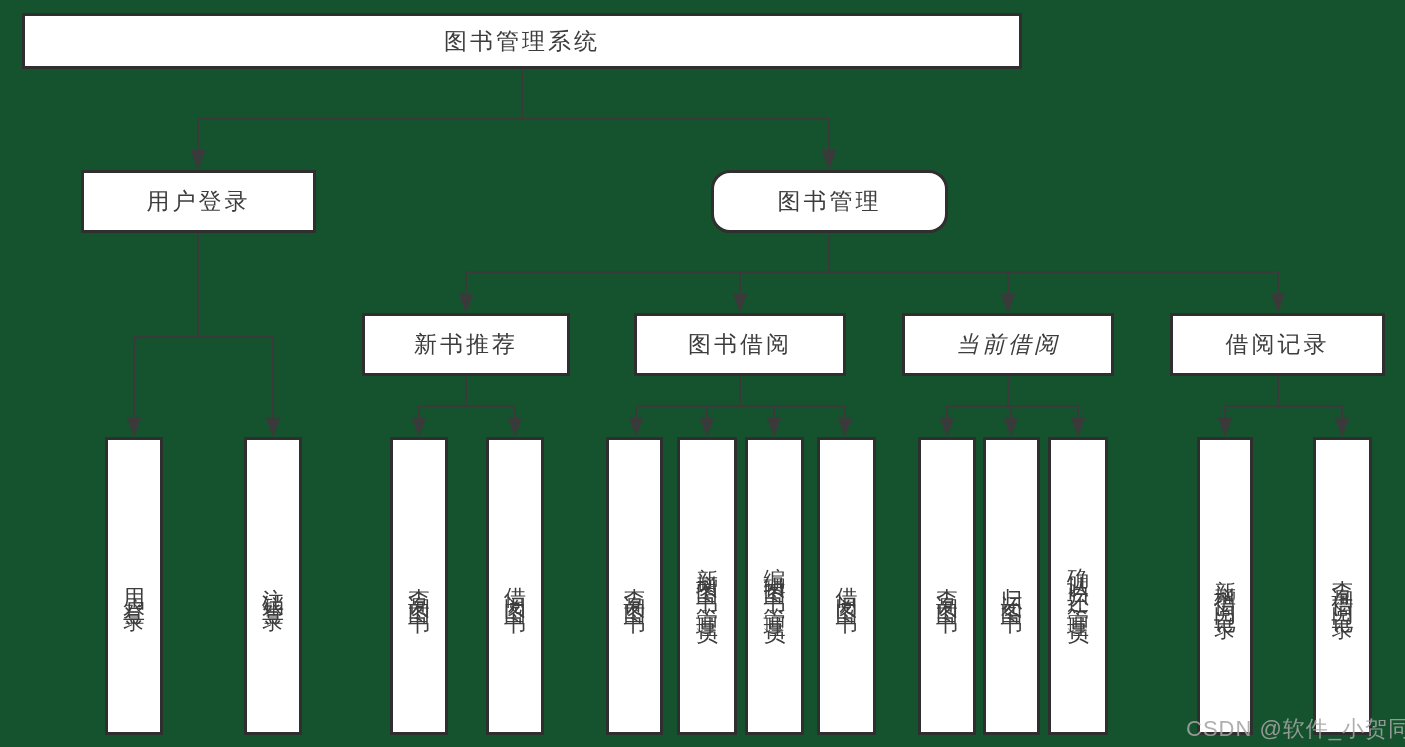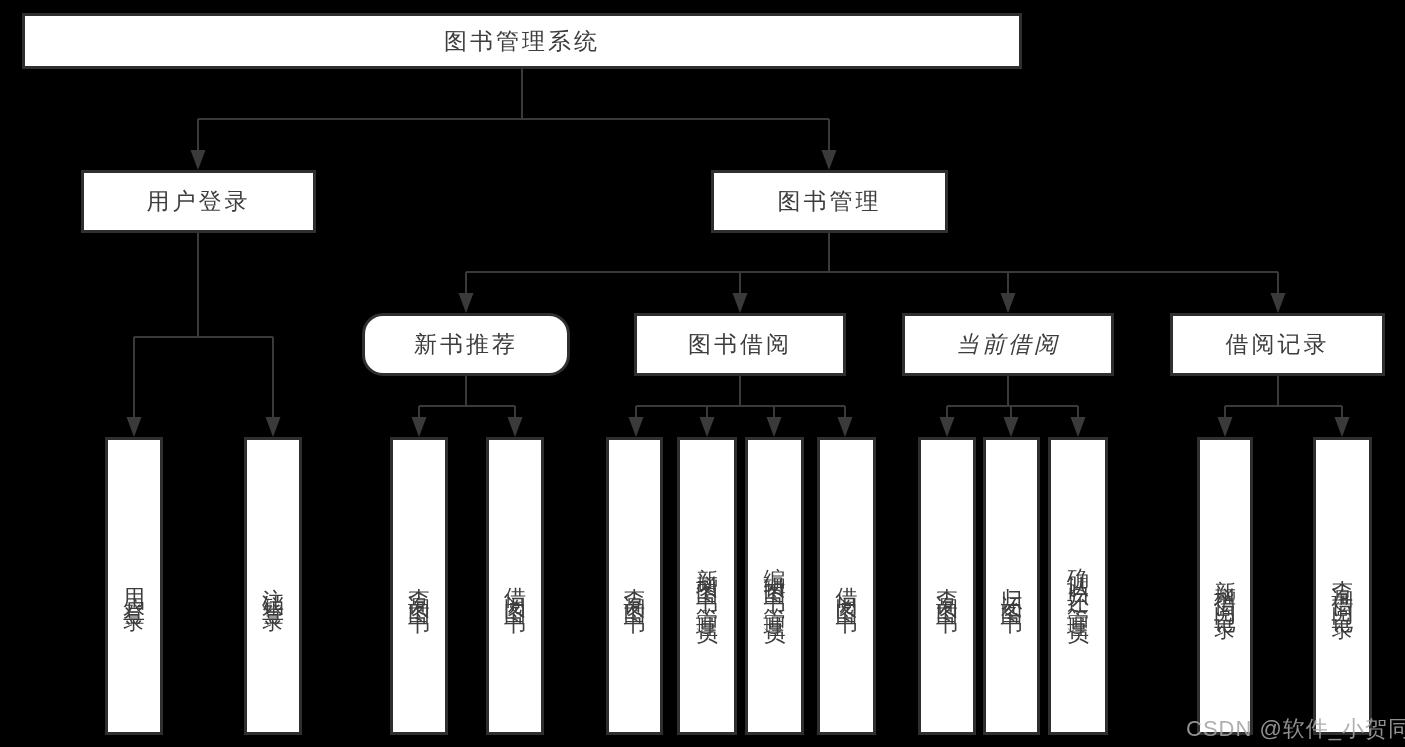--- a/index.html
+++ b/index.html
@@ -1,20 +1,20 @@
 <!DOCTYPE html>
 <html><head>
 <meta charset="utf-8">
 <style>
   html, body { margin: 0; padding: 0; background: #ffffff; }
   .stage {
     position: relative;
     width: 1405px;
     height: 747px;
-    background: #000000;
+    background: #14532d;
     font-family: "Liberation Sans", "DejaVu Sans", sans-serif;
     overflow: hidden;
   }
   .connectors {
     position: absolute;
     left: 0; top: 0;
     z-index: 1;
   }
   .connectors path { stroke: #3a3a3a; stroke-width: 2; fill: none; }
   .connectors polygon { fill: #3a3a3a; stroke: none; }
@@ -140,25 +140,25 @@
     </g>
   </svg>
 
   <div class="node hnode root-node">
     <span>图书管理系统</span>
   </div>
 
   <div class="node hnode l2-node" style="left:81px; width:235px;">
     <span>用户登录</span>
   </div>
-  <div class="node hnode l2-node" style="left:711px; width:237px;">
+  <div class="node hnode l2-node" style="left:711px; width:237px;border-radius:19px;">
     <span>图书管理</span>
   </div>
 
-  <div class="node hnode l3-node" style="left:362px; width:208px;border-radius:21px;">
+  <div class="node hnode l3-node" style="left:362px; width:208px;">
     <span>新书推荐</span>
   </div>
   <div class="node hnode l3-node" style="left:634px; width:212px;justify-content:center;">
     <span>图书借阅</span>
   </div>
   <div class="node hnode l3-node" style="left:902px; width:212px;font-style:italic;">
     <span>当前借阅</span>
   </div>
   <div class="node hnode l3-node" style="left:1170px; width:215px;">
     <span>借阅记录</span>

